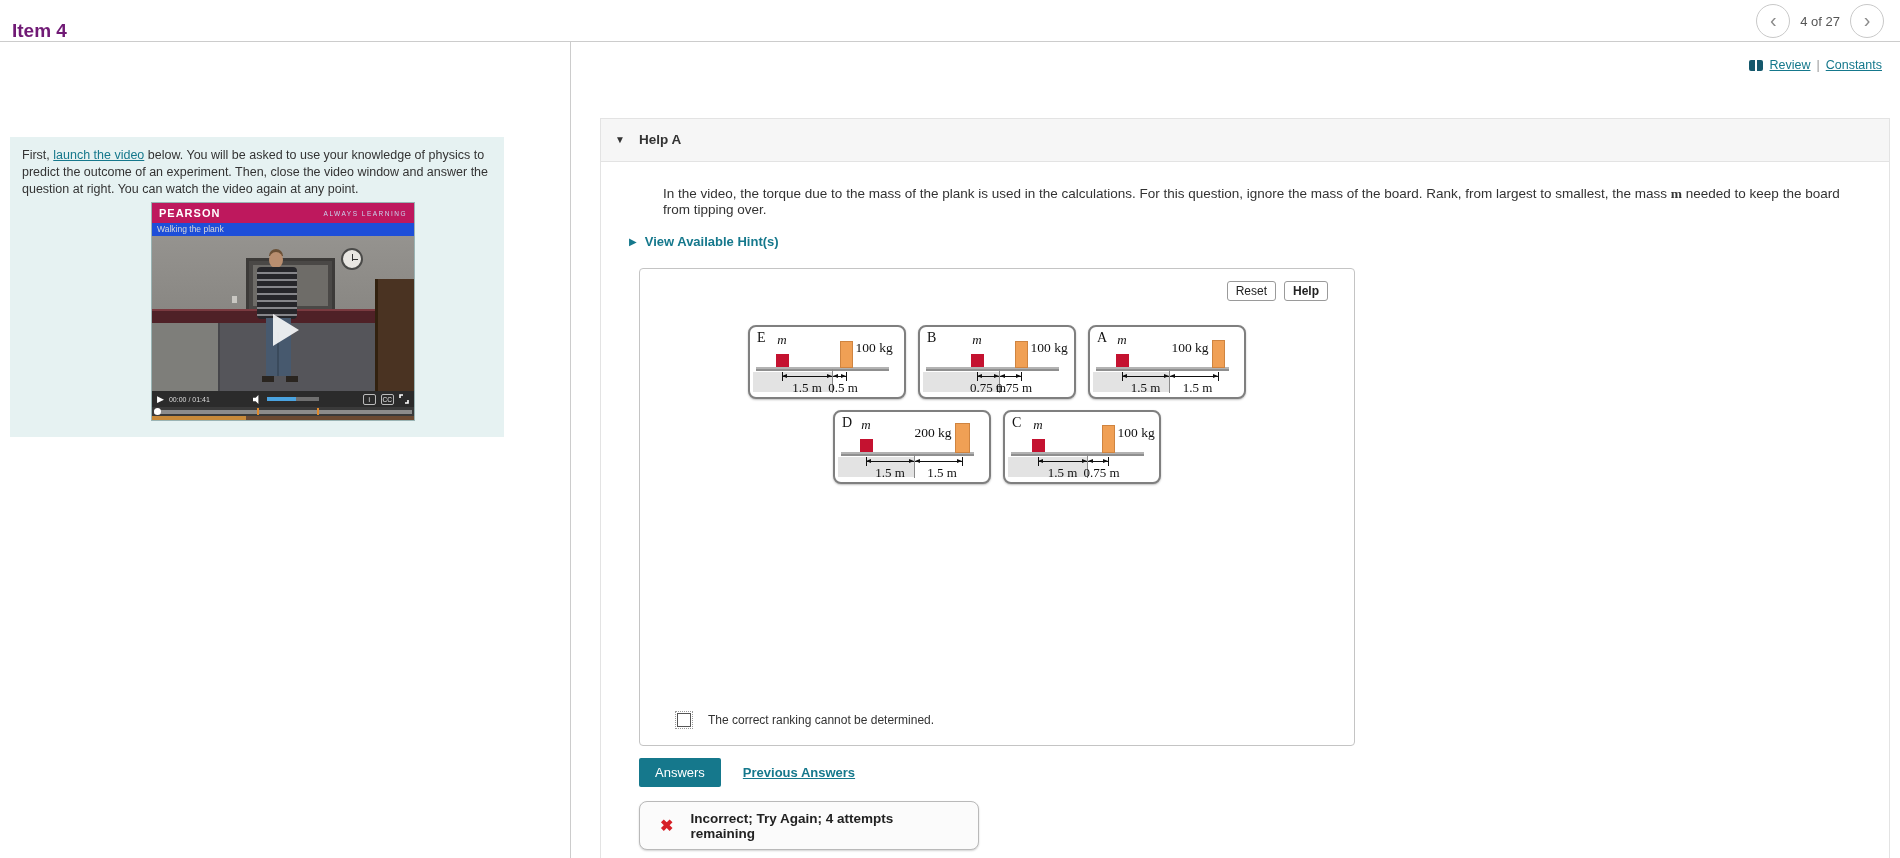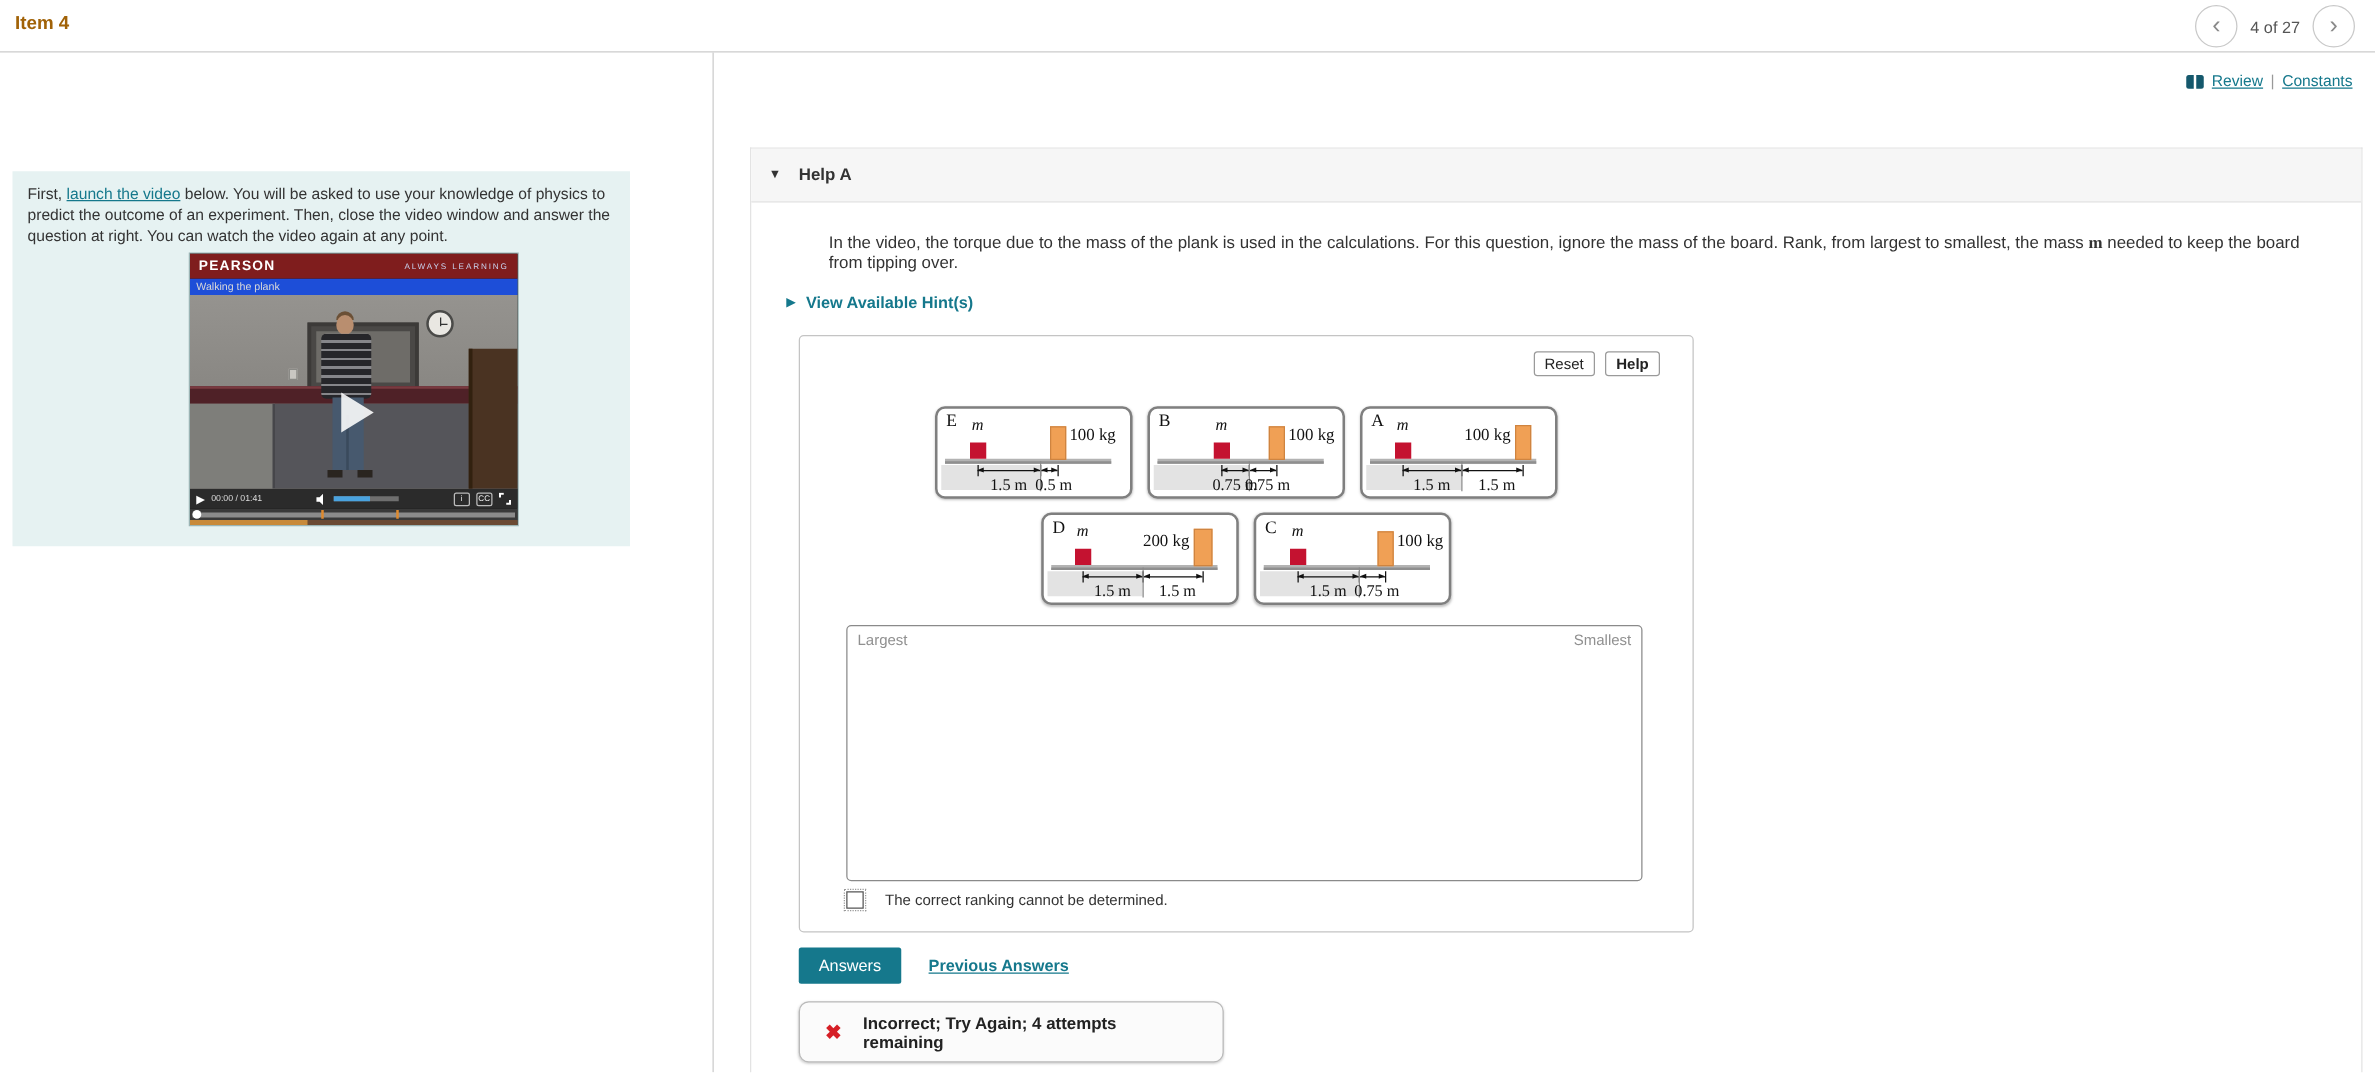--- a/index.html
+++ b/index.html
@@ -2,36 +2,36 @@
 <html><head>
 <meta charset="utf-8">
 <style>
   * { margin:0; padding:0; box-sizing:border-box; }
   html,body { background:#fff; }
   body { font-family:"Liberation Sans", sans-serif; color:#333; }
   #app { position:relative; width:1900px; height:858px; background:#fff; overflow:hidden; }
 
   
   .top-header { position:absolute; left:0; top:0; width:100%; height:42px; background:#fff; border-bottom:1px solid #ccc; }
-  .item-title { position:absolute; left:12px; top:10px; font-size:15px; font-weight:bold; color:#a16207; }
+  .item-title { position:absolute; left:12px; top:20px; font-size:19px; font-weight:bold; color:#701a75; }
   .pager { position:absolute; right:16px; top:4px; display:flex; align-items:center; gap:10px; }
   .pager-btn { width:34px; height:34px; border:1px solid #c9c9c9; border-radius:50%; background:#fff; color:#8a8a8a; font-size:20px; line-height:31px; text-align:center; cursor:pointer; }
   .pager-count { font-size:13px; color:#555; }
 
   
   .v-divider { position:absolute; left:570px; top:42px; bottom:0; width:1px; background:#ccc; }
 
   
   .intro-box { position:absolute; left:10px; top:137px; width:494px; height:300px; background:#e6f2f2; }
   .intro-text { padding:10px 12px; font-size:12.5px; line-height:1.35; color:#333; }
   .intro-text a { color:#15788c; text-decoration:underline; cursor:pointer; }
 
   
   .video { position:absolute; left:142px; top:66px; width:262px; height:217px; background:#000; box-shadow:0 0 0 1px #9ab4b4; }
-  .vp-brand { height:20px; background:#7f1d1d; display:flex; align-items:center; justify-content:space-between; padding:0 7px; }
+  .vp-brand { height:20px; background:#be185d; display:flex; align-items:center; justify-content:space-between; padding:0 7px; }
   .vp-brand-name { color:#fff; font-weight:bold; font-size:11px; letter-spacing:1px; }
   .vp-brand-tag { color:#c9d4ef; font-size:6.5px; letter-spacing:1.5px; }
   .vp-title { height:13px; background:#1d4ed8; color:#d8d8d8; font-size:8.5px; line-height:13px; padding:0 5px; }
   .vp-stage { position:relative; height:155px; background:linear-gradient(#95938f, #7c7a76); overflow:hidden; }
   .vs-board { position:absolute; left:36%; top:14%; width:34%; height:36%; background:#4a4846; border:3px solid #3c3a38; }
   .vs-board-inner { position:absolute; inset:4px; background:#6e6c68; }
   .vs-clock { position:absolute; left:72%; top:8%; width:22px; height:22px; background:#e9e7e2; border:2px solid #4a4a48; border-radius:50%; }
   .vs-clock:before { content:''; position:absolute; left:9px; top:4px; width:1px; height:7px; background:#333; }
   .vs-clock:after { content:''; position:absolute; left:9px; top:9px; width:6px; height:1px; background:#333; }
   .vs-counter { position:absolute; left:0; top:47%; width:100%; height:9%; background:#4f2127; border-top:2px solid #7a3a40; }
@@ -301,24 +301,20 @@
               <div class="rc-arrow" style="left: 33px; width: 49px;"></div>
               <div class="rc-arrow" style="left: 83px; width: 20px;"></div>
               <div class="rc-tick" style="left: 33px;"></div>
               <div class="rc-tick" style="left: 82px;"></div>
               <div class="rc-tick" style="left: 103px;"></div>
               <div class="rc-pivot" style="left: 82px;"></div>
               <div class="rc-dist" style="left: 57.5px;">1.5 m</div>
               <div class="rc-dist" style="left: 96.5px;">0.75 m</div>
             </div>
           </div>
-        <div class="drop-zone">
-          <span class="dz-label dz-largest">Largest</span>
-          <span class="dz-label dz-smallest">Smallest</span>
-        </div>
         <div class="cb-row">
           <input type="checkbox" class="cb-box" style="">
           <span class="cb-label">The correct ranking cannot be determined.</span>
         </div>
       </div>
 
       <div class="submit-row">
         <button class="submit-btn">Answers</button>
         <a class="prev-answers">Previous Answers</a>
       </div>

